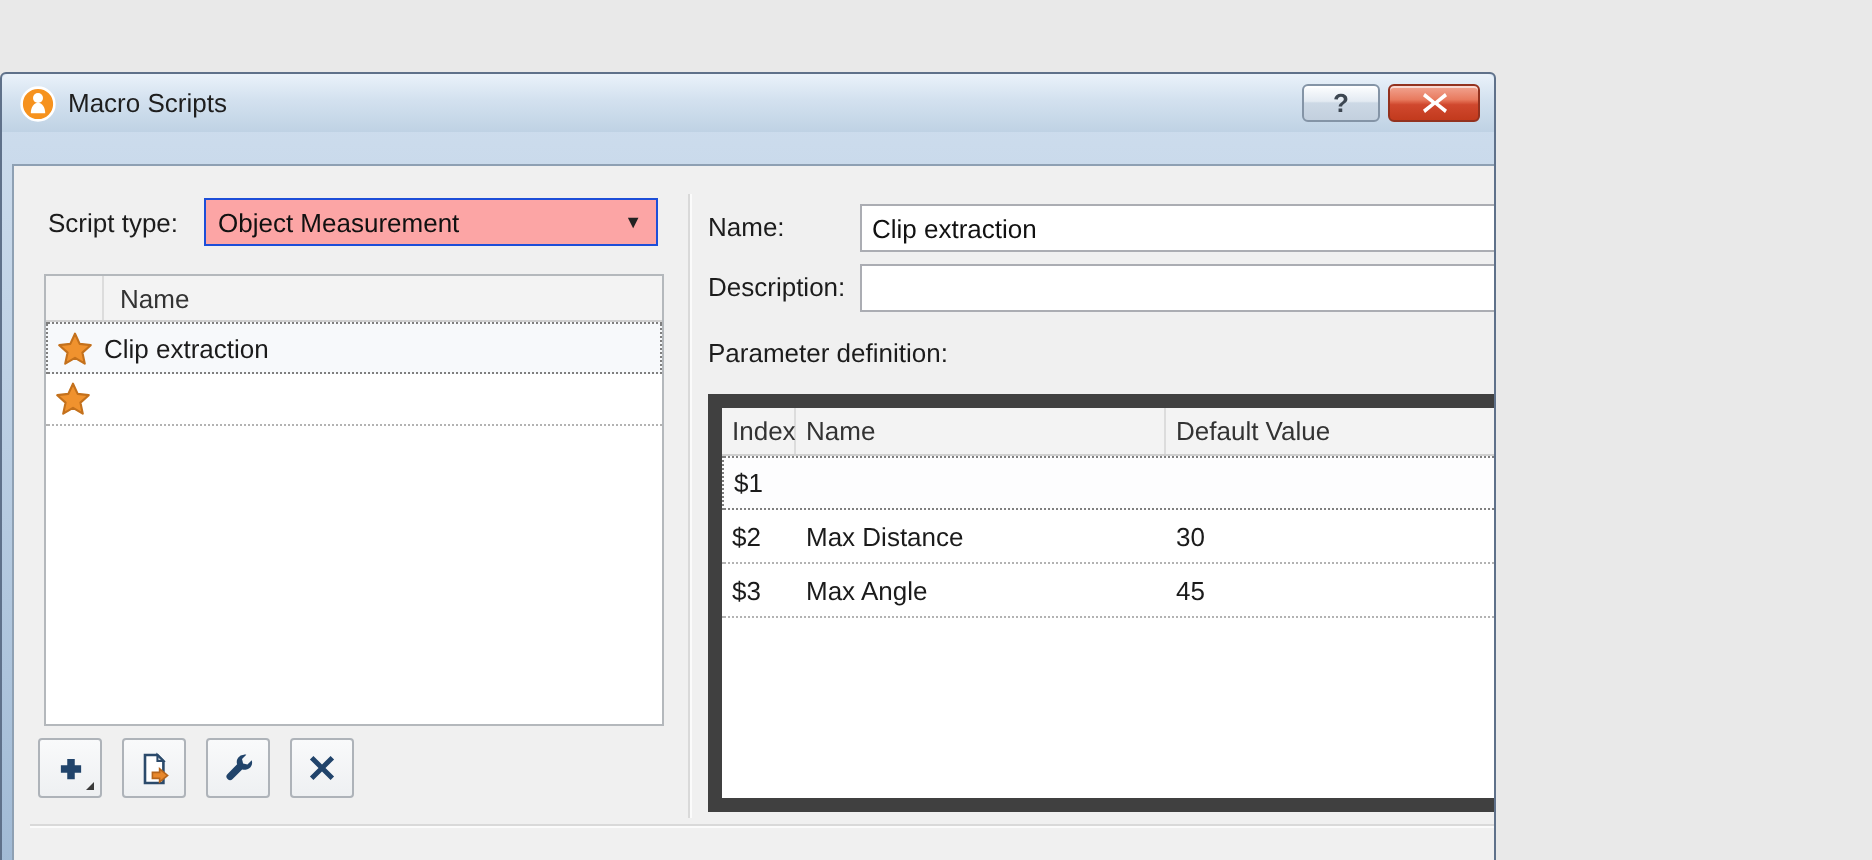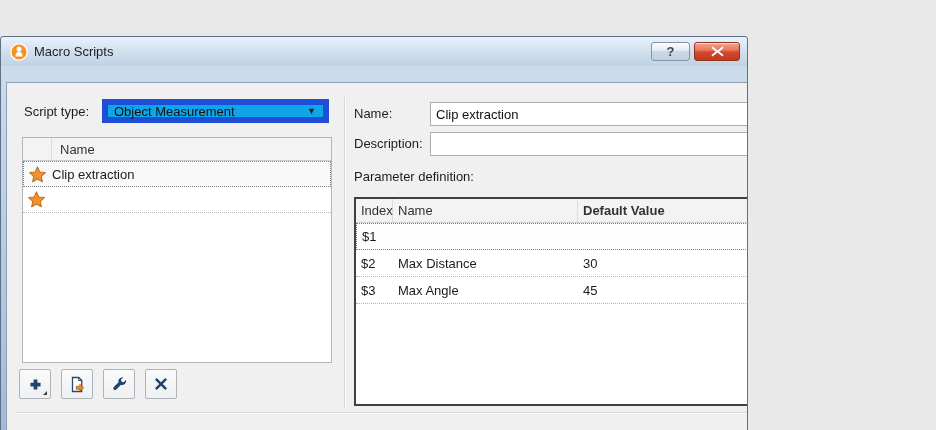--- a/index.html
+++ b/index.html
@@ -14,46 +14,46 @@
   .cap-btn{height:19px;border-radius:3px;font-family:"Liberation Sans",sans-serif;cursor:default;padding:0;
     display:inline-flex;align-items:center;justify-content:center;box-shadow:inset 0 1px 0 rgba(255,255,255,.6);}
   .cap-btn.help{width:39px;border:1px solid #8494a6;background:linear-gradient(#fdfeff,#e3eaf2 45%,#ccd8e5 50%,#c3d0de);
     color:#3d4752;font-size:13px;font-weight:bold;margin-right:4px;}
   .cap-btn.close{width:46px;border:1px solid #93321f;background:linear-gradient(#f2a592,#e87a5e 40%,var(--close-button-red) 55%,#c23a1d);
     color:#fff;font-size:12px;font-weight:bold;margin-right:7px;text-shadow:0 1px 1px #7e2310;}
   .content{position:absolute;left:5px;top:45px;width:926px;height:392px;box-sizing:border-box;
     background:#f0f0f0;border:1px solid #8ea0b3;}
   .lbl{position:absolute;font-size:13px;color:#1c1c1c;}
   
-  .combo{position:absolute;left:95px;top:16px;width:227px;height:24px;box-sizing:border-box;background:#0ea5e9;
-    border:6px solid #1d4ed8;display:flex;align-items:center;font-size:13px;color:#111;padding-left:6px;}
+  .combo{position:absolute;left:95px;top:16px;width:227px;height:24px;box-sizing:border-box;background:#fca5a5;
+    border:1px solid #1d4ed8;display:flex;align-items:center;font-size:13px;color:#111;padding-left:6px;}
   .combo .arrow{margin-left:auto;margin-right:7px;font-size:9px;color:#222;}
   
   .listbox{position:absolute;left:15px;top:54px;width:310px;height:226px;box-sizing:border-box;background:#fff;border:1px solid #b4b8bc;}
   .list-header{display:flex;height:22px;background:#f3f3f3;border-bottom:1px solid #cfcfcf;font-size:13px;color:#333;}
   .lh-star{width:28px;border-right:1px solid #dcdcdc;}
   .lh-name{flex:1;display:flex;align-items:center;padding-left:8px;}
   .list-row{display:flex;align-items:center;height:26px;box-sizing:border-box;border-bottom:1px dotted #b3b3b3;font-size:13px;color:#1b1b1b;}
   .list-row .star{margin:0 6px 0 5px;flex:0 0 auto;}
   .list-row.selected{border:1px dotted #7f7f7f;background:#f7f9fb;}
   
   .tb-btn{position:absolute;width:32px;height:30px;box-sizing:border-box;border:1px solid #c5c9ce;border-radius:2px;
     background:linear-gradient(#f9fafb,#eef0f2);display:flex;align-items:center;justify-content:center;padding:0;}
   .tb-btn.small{width:28px;height:28px;}
   .tb-btn.enabled{color:var(--icon-primary);border-color:#aeb3b9;}
   .tb-btn.disabled{color:var(--icon-disabled);border-color:#d6d9dc;}
   .tb-btn .tri{font-size:11px;line-height:1;}
   .split-corner{position:absolute;right:3px;bottom:3px;width:0;height:0;border-left:4px solid transparent;border-bottom:4px solid #3a3a3a;}
   
   .textbox{position:absolute;left:423px;width:435px;height:24px;box-sizing:border-box;border:1px solid #abadb3;background:#fff;
     font-family:"Liberation Sans",sans-serif;font-size:13px;color:#111;padding:0 5px;}
-  .ptable{position:absolute;left:347px;top:114px;width:526px;height:209px;box-sizing:border-box;background:#fff;border:2px solid #404040;}
+  .ptable{position:absolute;left:347px;top:114px;width:526px;height:209px;box-sizing:border-box;background:#fff;border:7px solid #404040;}
   .pt-header{display:grid;grid-template-columns:37px 185px 1fr;height:23px;background:#f3f3f3;border-bottom:1px solid #cfcfcf;font-size:13px;color:#333;}
   .pt-header div{display:flex;align-items:center;padding-left:5px;border-right:1px solid #dcdcdc;}
-  .pt-header div:last-child{border-right:none;font-weight:bold;}
+  .pt-header div:last-child{border-right:none;}
   .pt-row{display:grid;grid-template-columns:37px 185px 1fr;height:27px;box-sizing:border-box;align-items:center;
     border-bottom:1px dotted #b3b3b3;font-size:13px;color:#1b1b1b;}
   .pt-row div{padding-left:5px;}
   .pt-row.selected{border:1px dotted #7f7f7f;background:#fdfdfe;}
   .vsep{position:absolute;left:337px;top:14px;width:1px;height:312px;background:#d9d9d9;box-shadow:1px 0 0 #fbfbfb;}
   .hsep{position:absolute;left:8px;right:8px;top:329px;height:1px;background:#d9d9d9;box-shadow:0 1px 0 #fbfbfb;}
   .close-btn{position:absolute;left:796px;top:340px;width:102px;height:28px;box-sizing:border-box;border:1px solid #8e8f8f;border-radius:3px;
     background:linear-gradient(#f2f2f2,#ebebeb 48%,#dbdbdb 52%,#cfcfcf);font-family:"Liberation Sans",sans-serif;
     font-size:13px;color:#222;box-shadow:inset 0 1px 0 #fff;padding-left:28px;}
   svg{display:block;}

